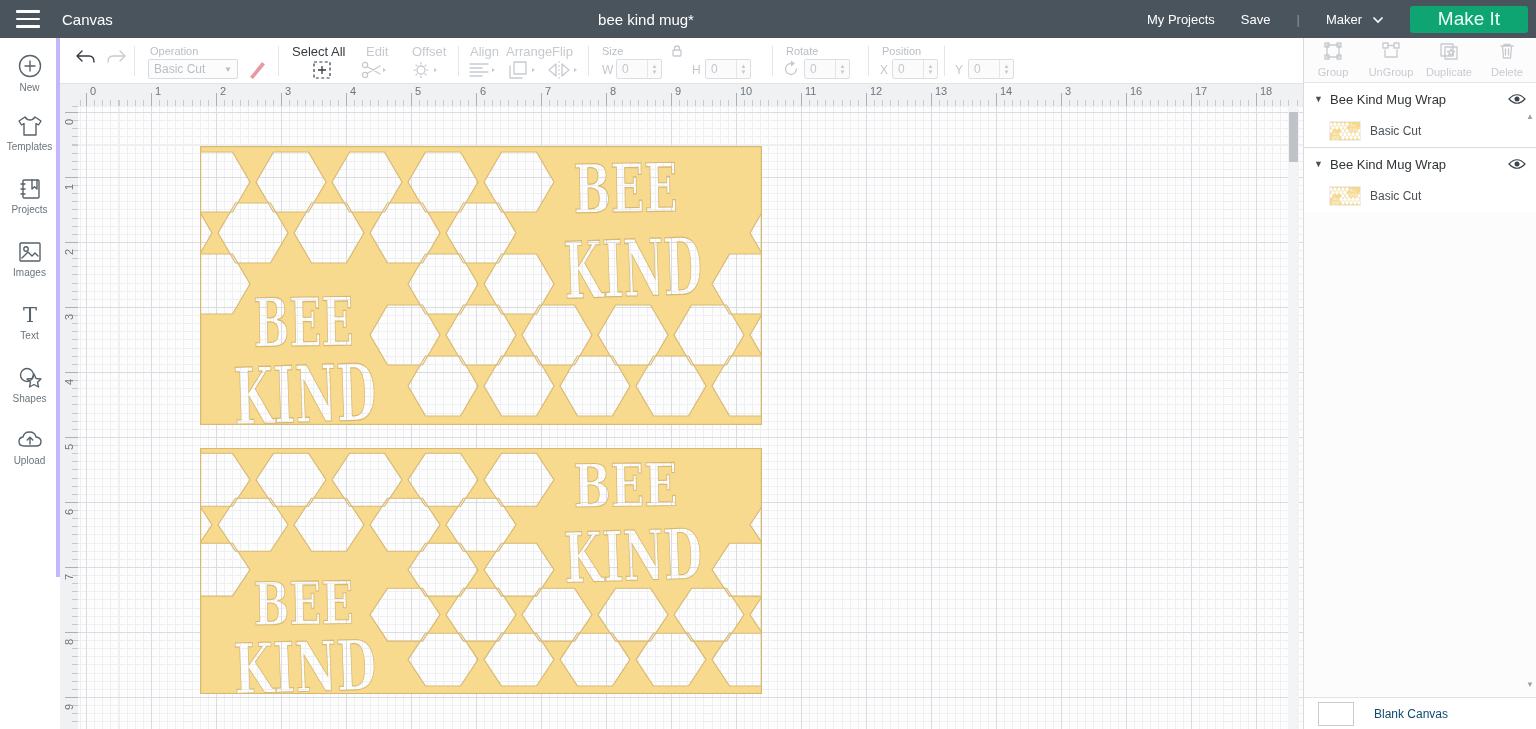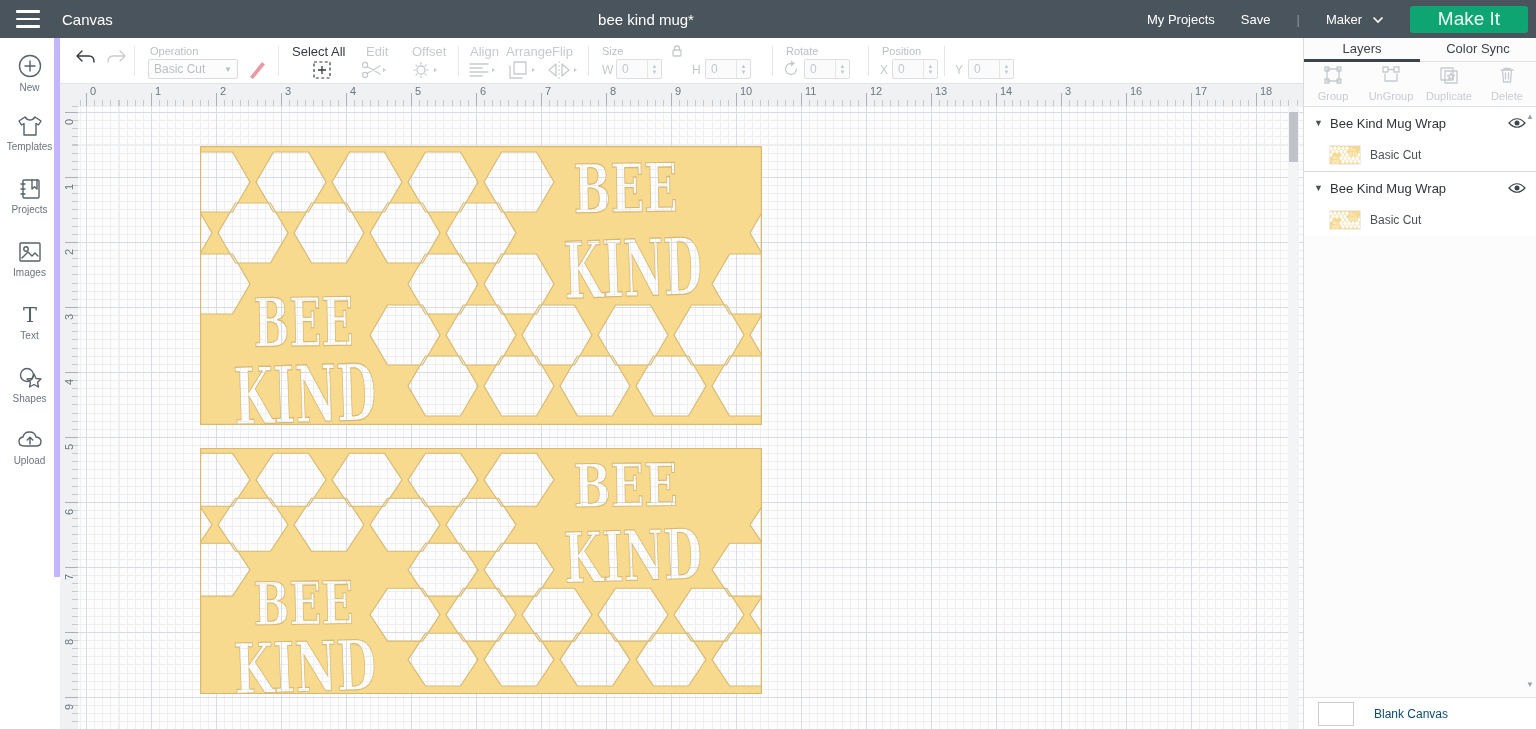--- a/index.html
+++ b/index.html
@@ -42,21 +42,21 @@
   .num-input .val { width:30px; font-size:12px; color:#c3c8cd; display:flex;
     align-items:center; padding-left:5px; }
   .num-input .stepper { width:14px; border-left:1px solid #e4e6e8; display:flex;
     flex-direction:column; align-items:center; justify-content:center; color:#c3c8cd; }
   .num-input .stepper span { font-size:6px; line-height:6px; }
   .axis-label { position:absolute; top:25px; font-size:12px; color:#c3c8cd; }
   .undo-redo { font-size:19px; }
 
   
   .sidebar { position:absolute; left:0; top:38px; width:60px; height:539px;
-    background:#fff; border-right:6px solid #c4b5fd; z-index:25; }
+    background:#fff; border-right:4px solid #c4b5fd; z-index:25; }
   .side-item { position:absolute; left:0; width:59px; text-align:center; cursor:pointer; }
   .side-item .lbl { display:block; font-size:10px; color:#6a747c; margin-top:3px; }
   .side-item svg { display:block; margin:0 auto; }
 
   
   .ruler-corner { position:absolute; left:60px; top:84px; width:18px; height:22px;
     background:#f0f1f3; z-index:10; }
   .h-ruler { position:absolute; left:78px; top:84px; width:1225px; height:22px;
     background:#f0f1f3; z-index:10; overflow:hidden; }
   .h-ruler .ticks-minor { position:absolute; bottom:0; left:0; right:0; height:6px;
@@ -530,24 +530,20 @@
             <text x="0" y="0" text-anchor="middle" font-family="DejaVu Serif,serif" font-weight="bold" font-size="60" textLength="100" lengthAdjust="spacingAndGlyphs" transform="translate(104,200) rotate(-1) scale(1,1.12)" fill="none">BEE</text>
             <text x="0" y="0" text-anchor="middle" font-family="DejaVu Serif,serif" font-weight="bold" font-size="70" textLength="142" lengthAdjust="spacingAndGlyphs" transform="translate(106,276) rotate(-2) scale(1,1.12)" fill="none">KIND</text>
           </g>
   </svg></div>
     <div class="canvas-scrollbar">
       <div class="thumb"></div>
     </div>
   </div>
 
   <aside class="panel">
-    <div class="panel-tabs">
-      <div class="panel-tab active">Layers</div>
-      <div class="panel-tab">Color Sync</div>
-    </div>
     <div class="panel-actions">
       <div class="panel-action">
         <svg width="20" height="18" viewBox="0 0 20 18">
             <rect x="4" y="3" width="12" height="12" class="icon-dis"></rect>
             <rect x="2" y="1" width="4" height="4" fill="#fff" class="icon-dis"></rect>
             <rect x="14" y="1" width="4" height="4" fill="#fff" class="icon-dis"></rect>
             <rect x="2" y="13" width="4" height="4" fill="#fff" class="icon-dis"></rect>
             <rect x="14" y="13" width="4" height="4" fill="#fff" class="icon-dis"></rect>
           </svg>
         <span class="albl">Group</span>

